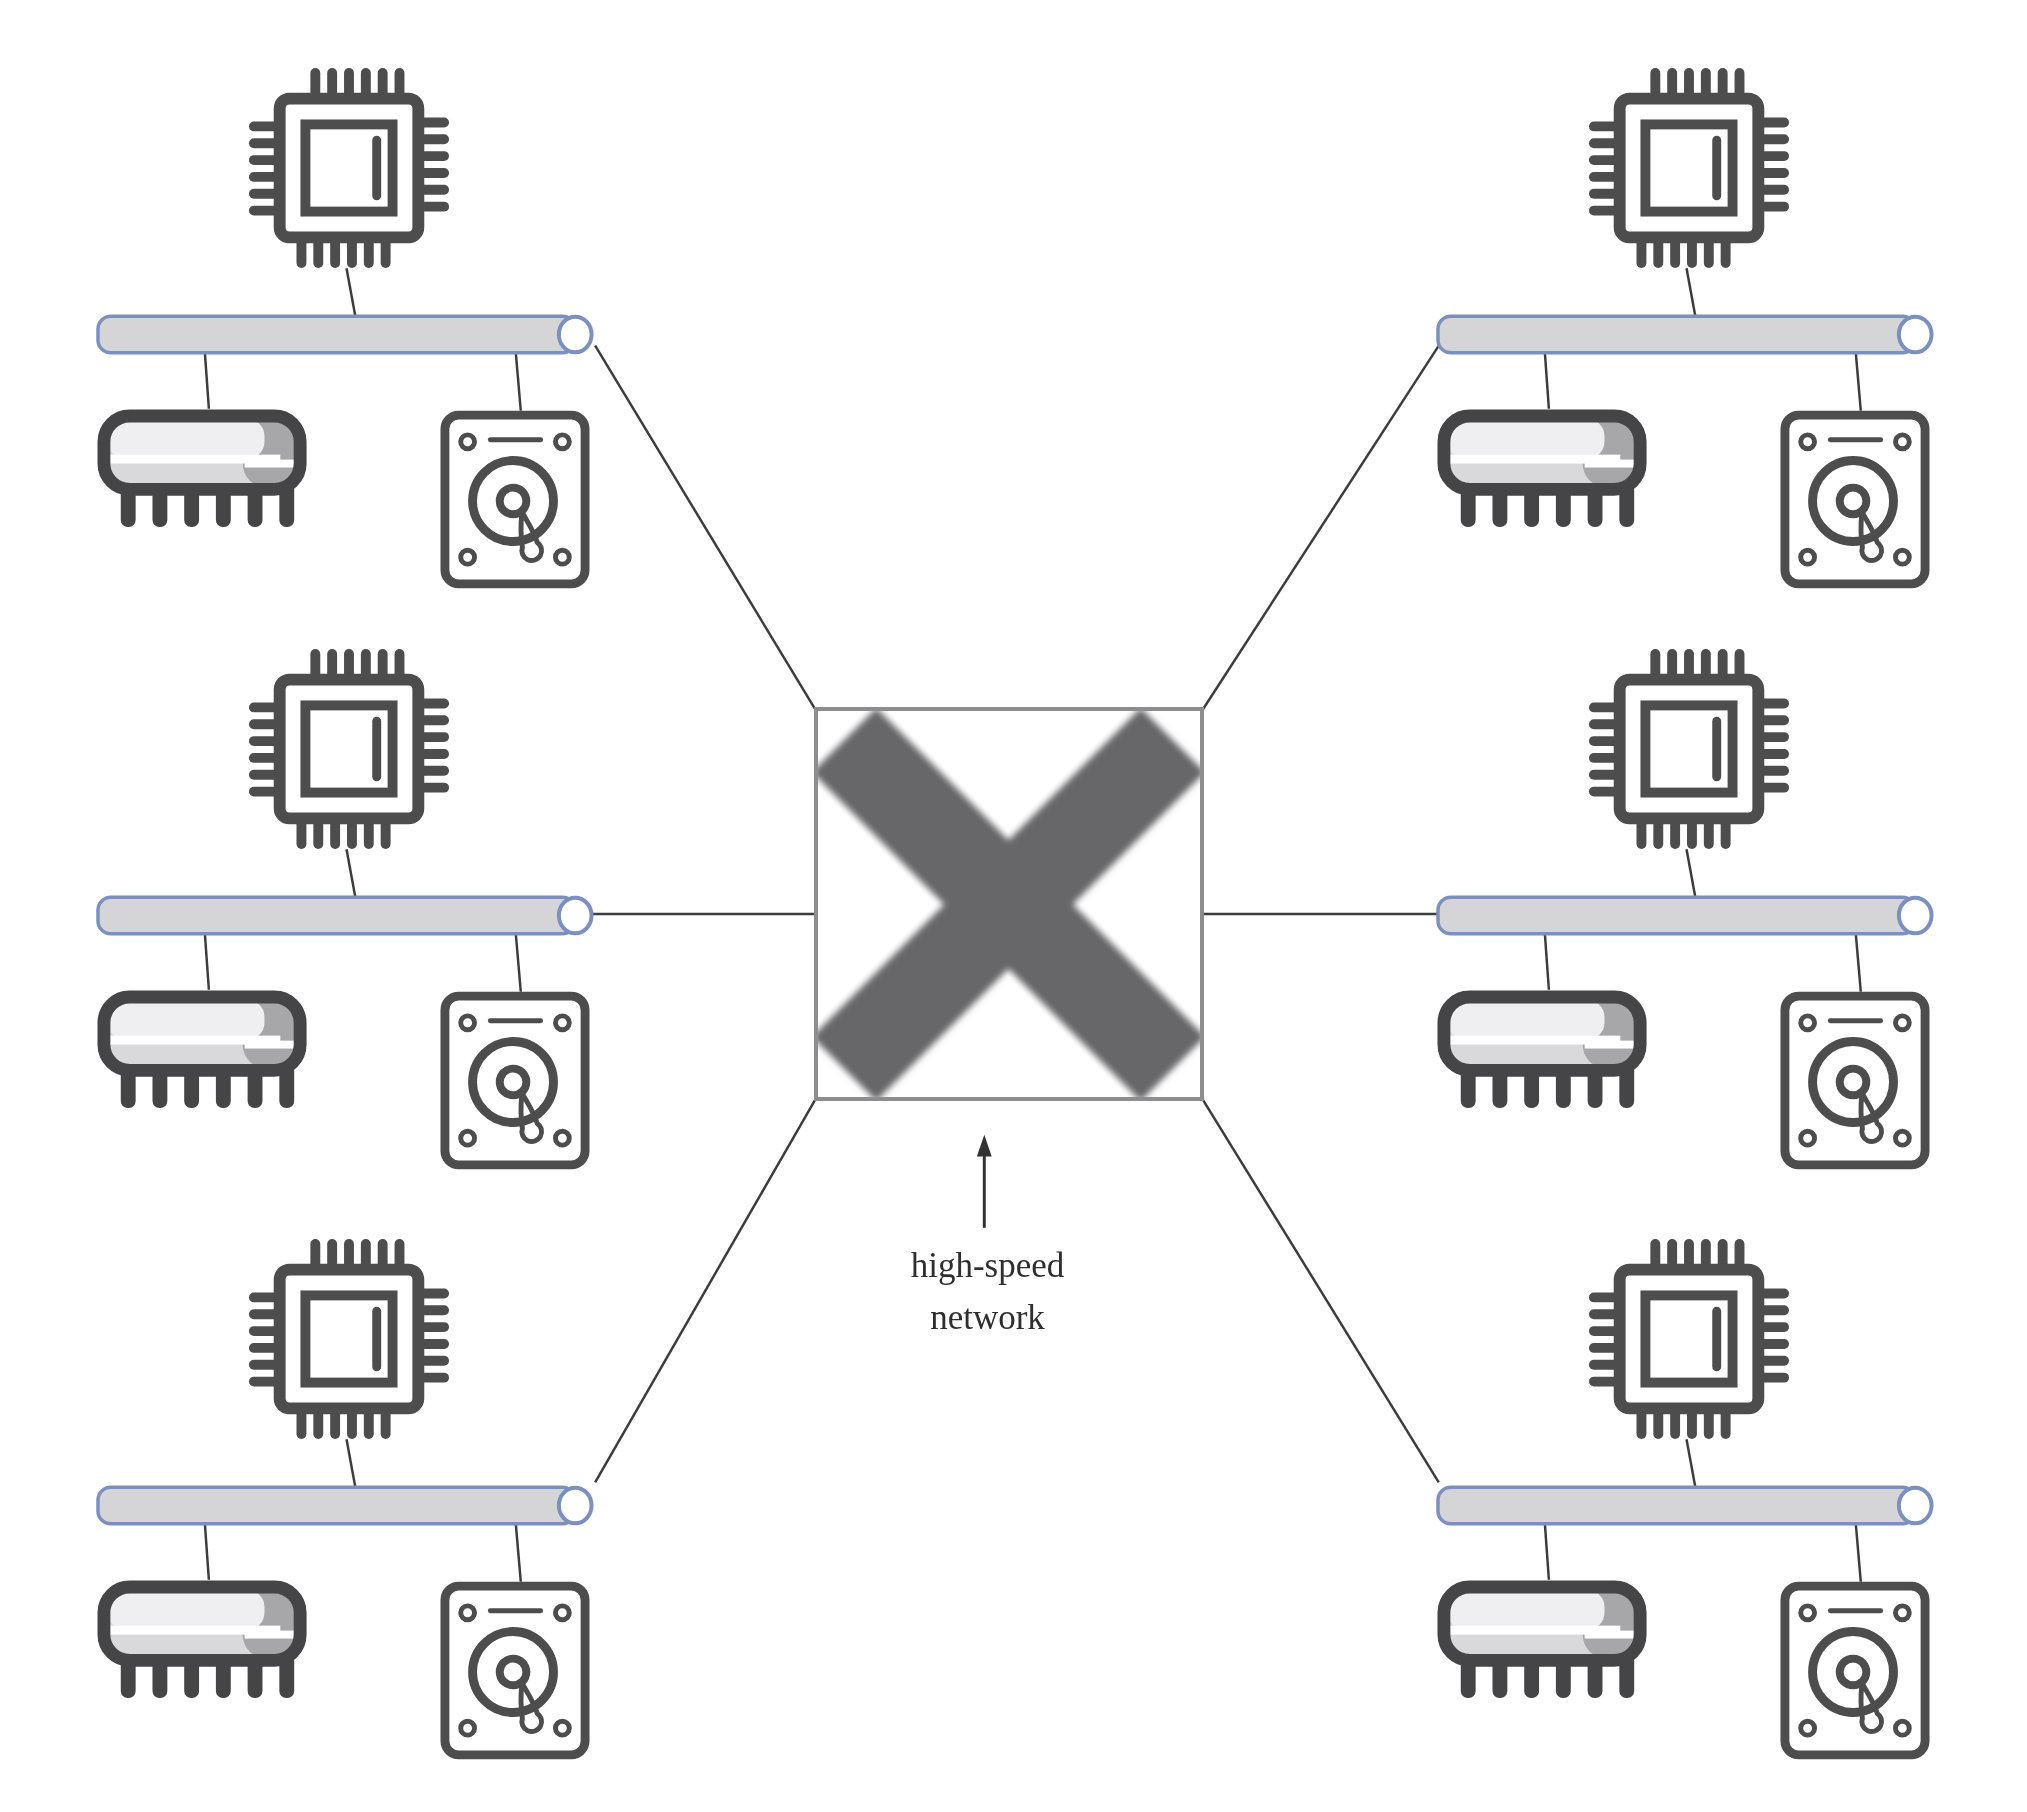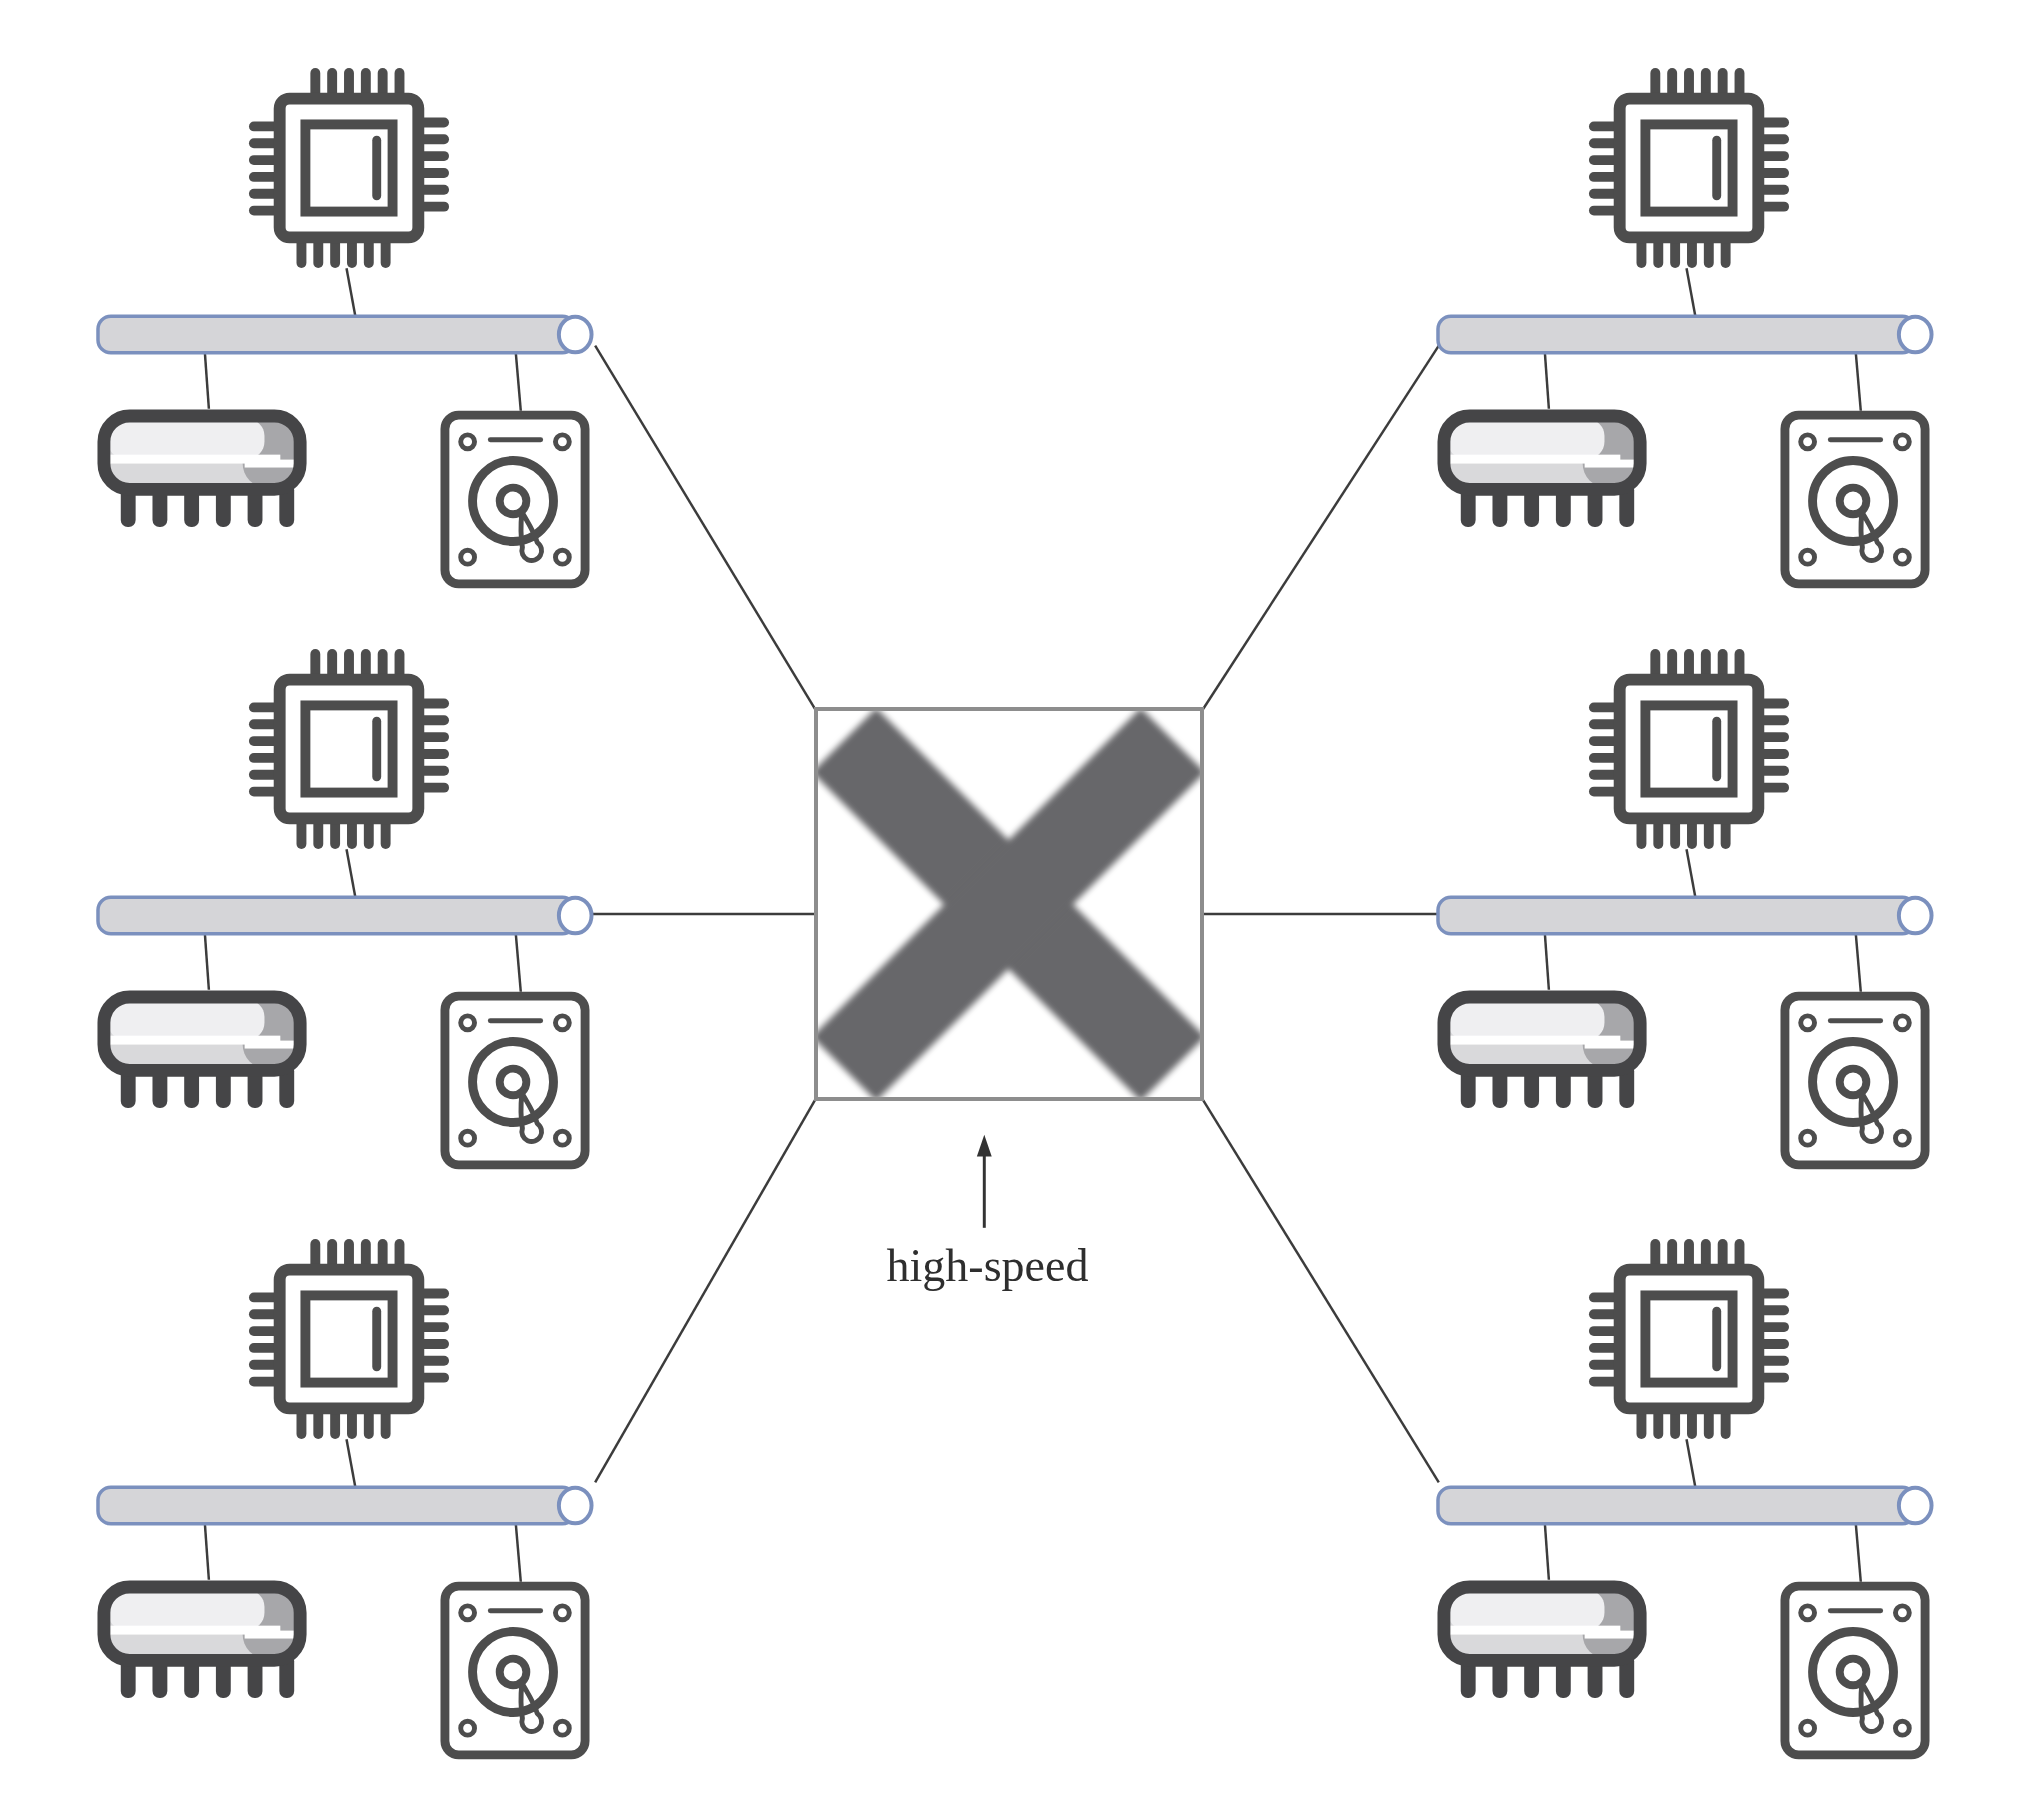--- a/index.html
+++ b/index.html
@@ -58,21 +58,21 @@
   .link { stroke: var(--line); stroke-width: 2.5; }
   .arrow-line { stroke: #333333; stroke-width: 3; }
   .arrow-head { fill: #333333; stroke: none; }
 
   
   .annotation {
     position: absolute;
     left: 829px; top: 1240px;
     width: 317px;
     text-align: center;
-    font-size: 46px;
+    font-size: 35px;
     line-height: 52px;
     color: var(--text);
   }
   .annotation span { display: block; }
 </style>
 </head>
 <body>
 
 <div id="canvas">
 
@@ -552,16 +552,17 @@
   </div>
     </div>
 
   <div class="switch-box">
     <div class="xbar a"></div>
     <div class="xbar b"></div>
   </div>
 
   <div class="annotation">
     <span>high-speed</span>
+    <span>network</span>
   </div>
 
 </div>
 
 
 </body></html>

